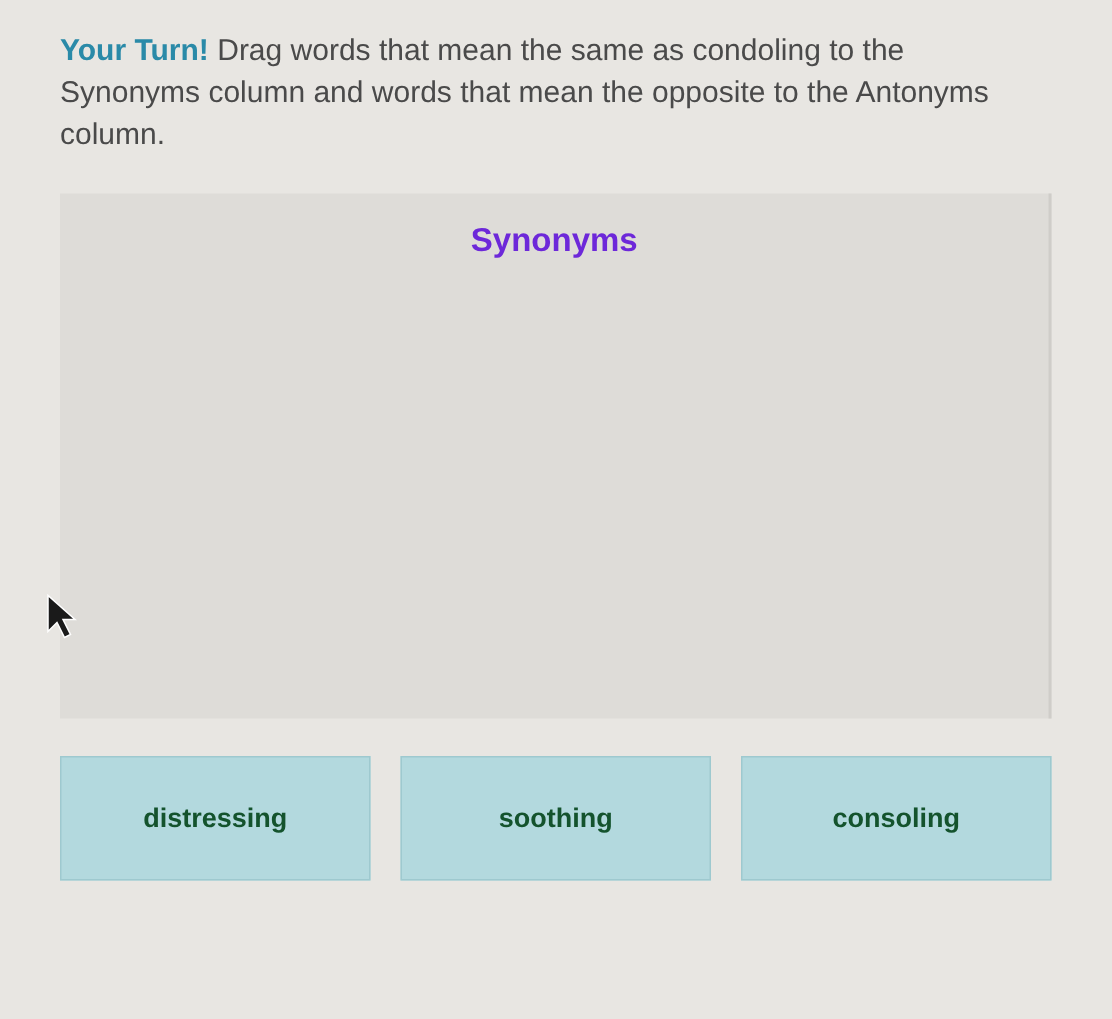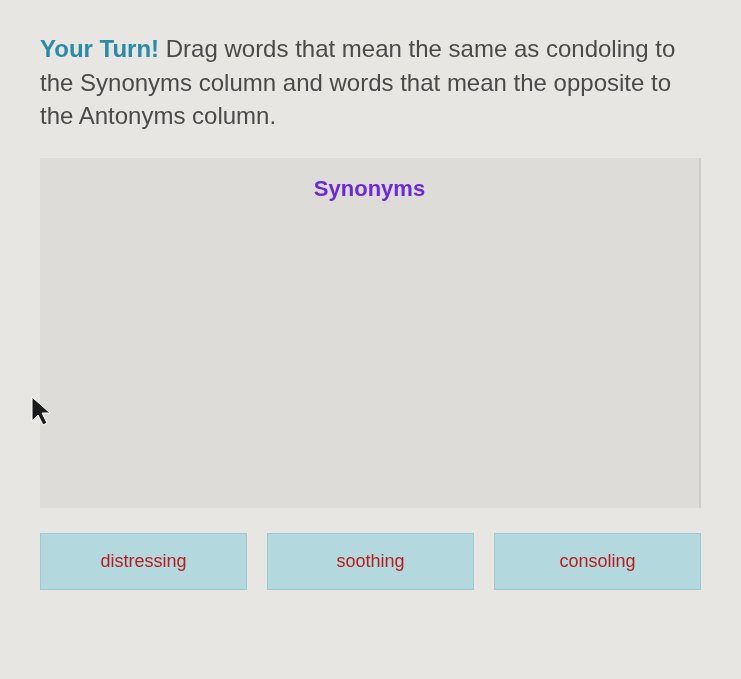--- a/index.html
+++ b/index.html
@@ -9,26 +9,25 @@
     }
     body {
       width: 741px;
       height: 679px;
       background: #e8e6e2;
       font-family: Arial, Helvetica, sans-serif;
       padding: 20px 40px;
       position: relative;
     }
     .instructions {
-      font-size: 24px;
+      font-size: 20px;
       line-height: 1.4;
       color: #4a4a4a;
       margin-bottom: 25px;
       font-weight: 500;
-      margin-top: 12px;
     }
     .prefix {
       color: #2a8aa8;
       font-weight: bold;
     }
     .drop-area {
       display: flex;
       background: #dedcd8;
       height: 350px;
       margin-bottom: 25px;
@@ -49,25 +48,25 @@
     }
     .word-bank {
       display: grid;
       grid-template-columns: repeat(3, 1fr);
       grid-template-rows: repeat(2, auto);
       gap: 12px 20px;
     }
     .word-chip {
       background: #b3d9de;
       border: 1px solid #9ec9cf;
-      padding: 17px 8px;
+      padding: 30px 8px;
       text-align: center;
       font-size: 18px;
-      color: #b91c1c;
-      font-weight: 400;
+      color: #14532d;
+      font-weight: 700;
       cursor: grab;
     }
     .cursor {
       position: absolute;
       left: 30px;
       top: 395px;
       pointer-events: none;
       z-index: 10;
     }
   </style>

